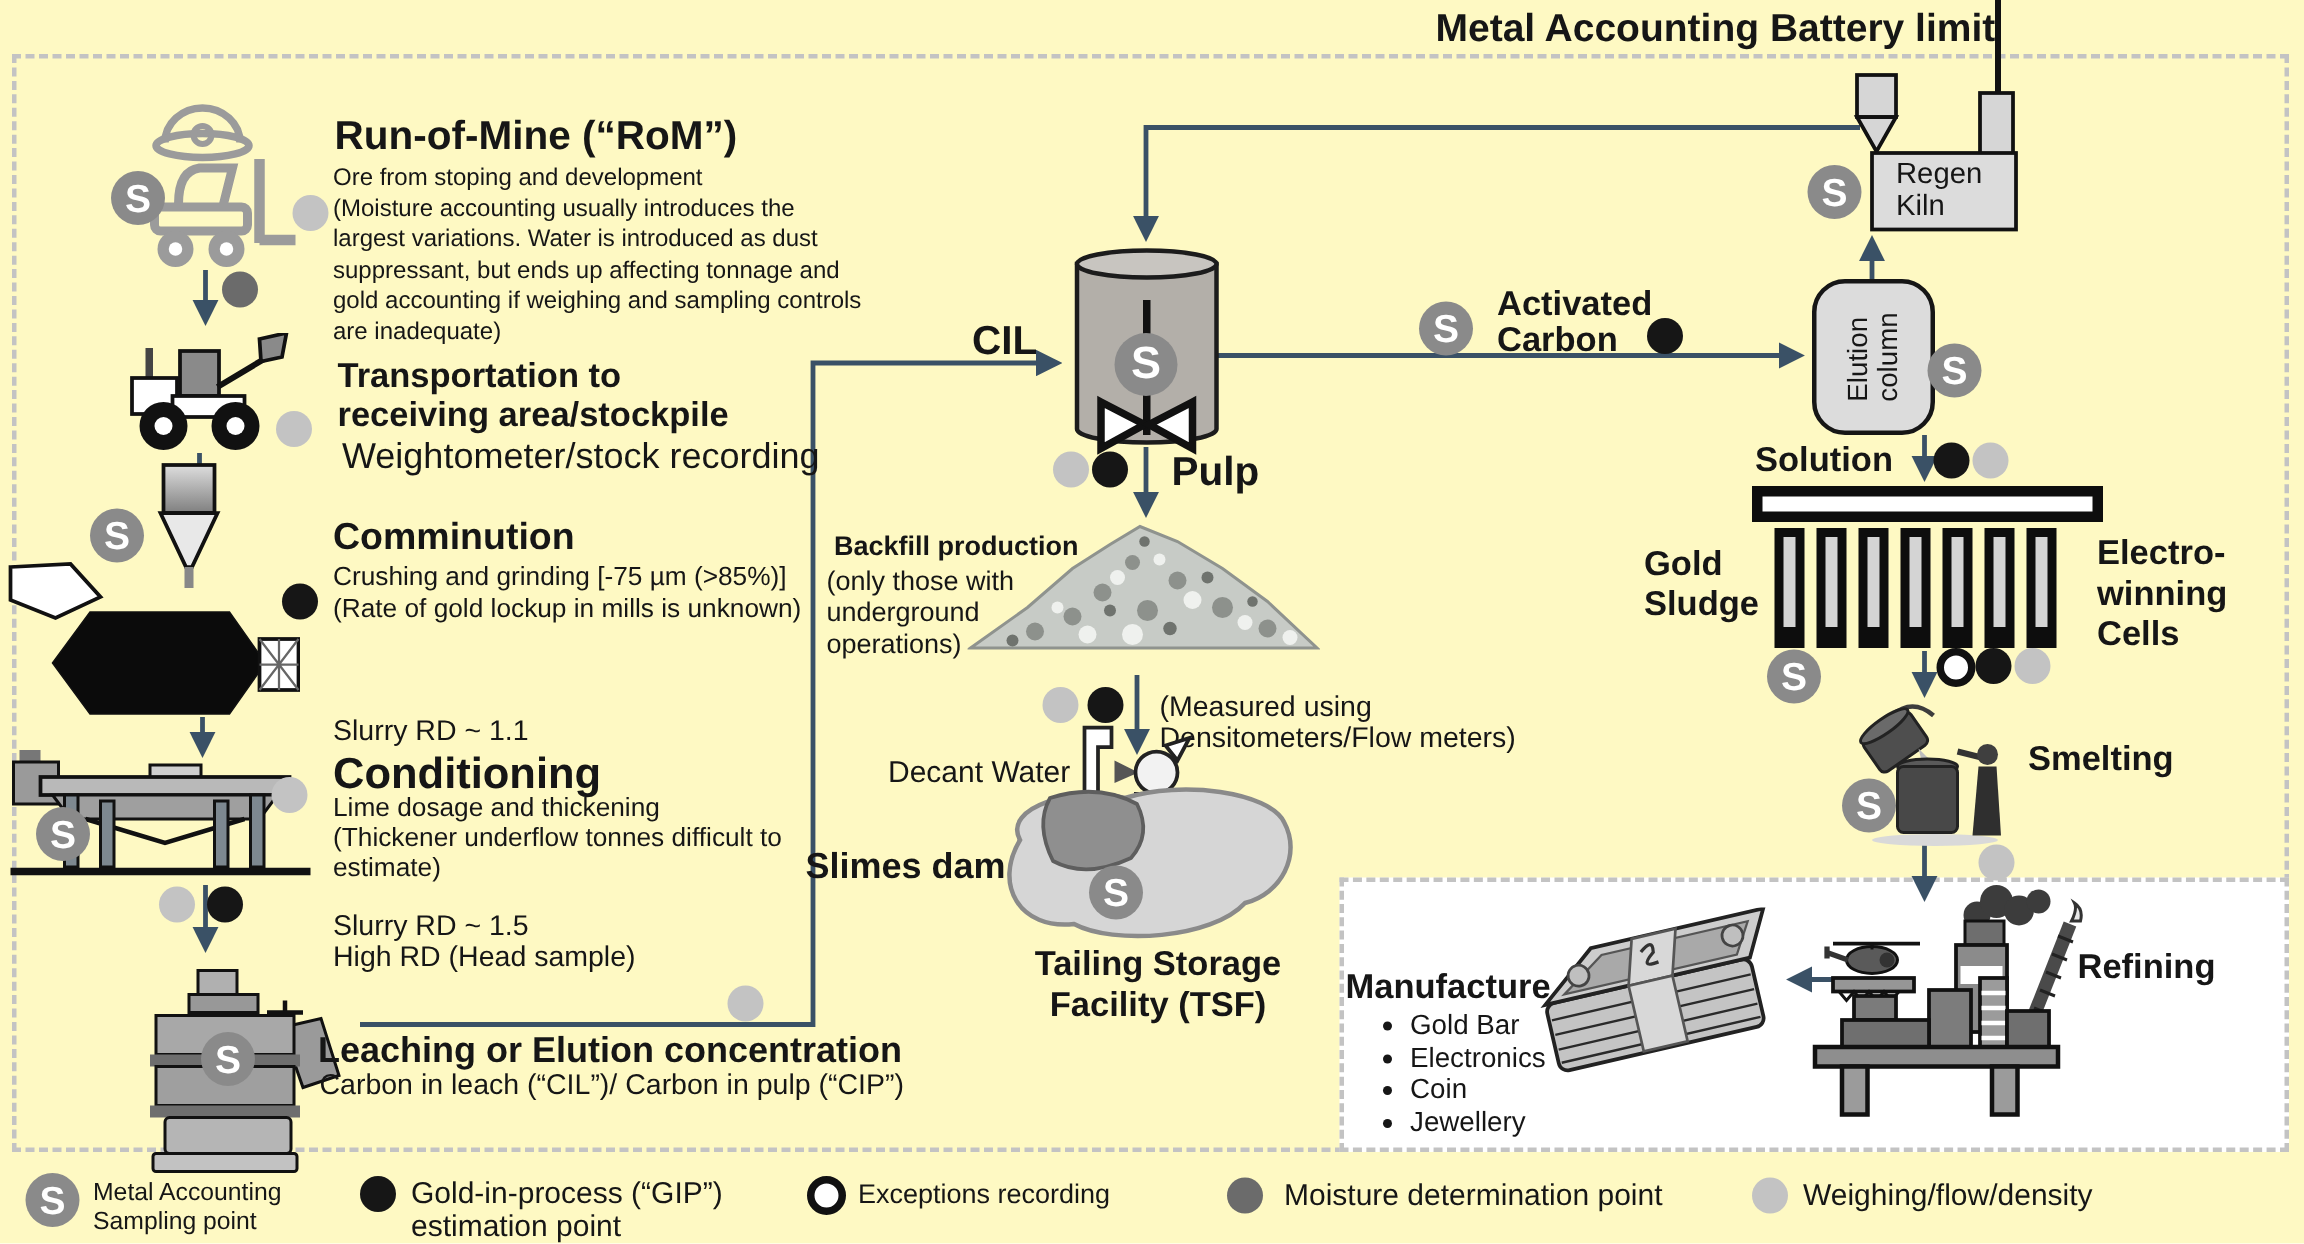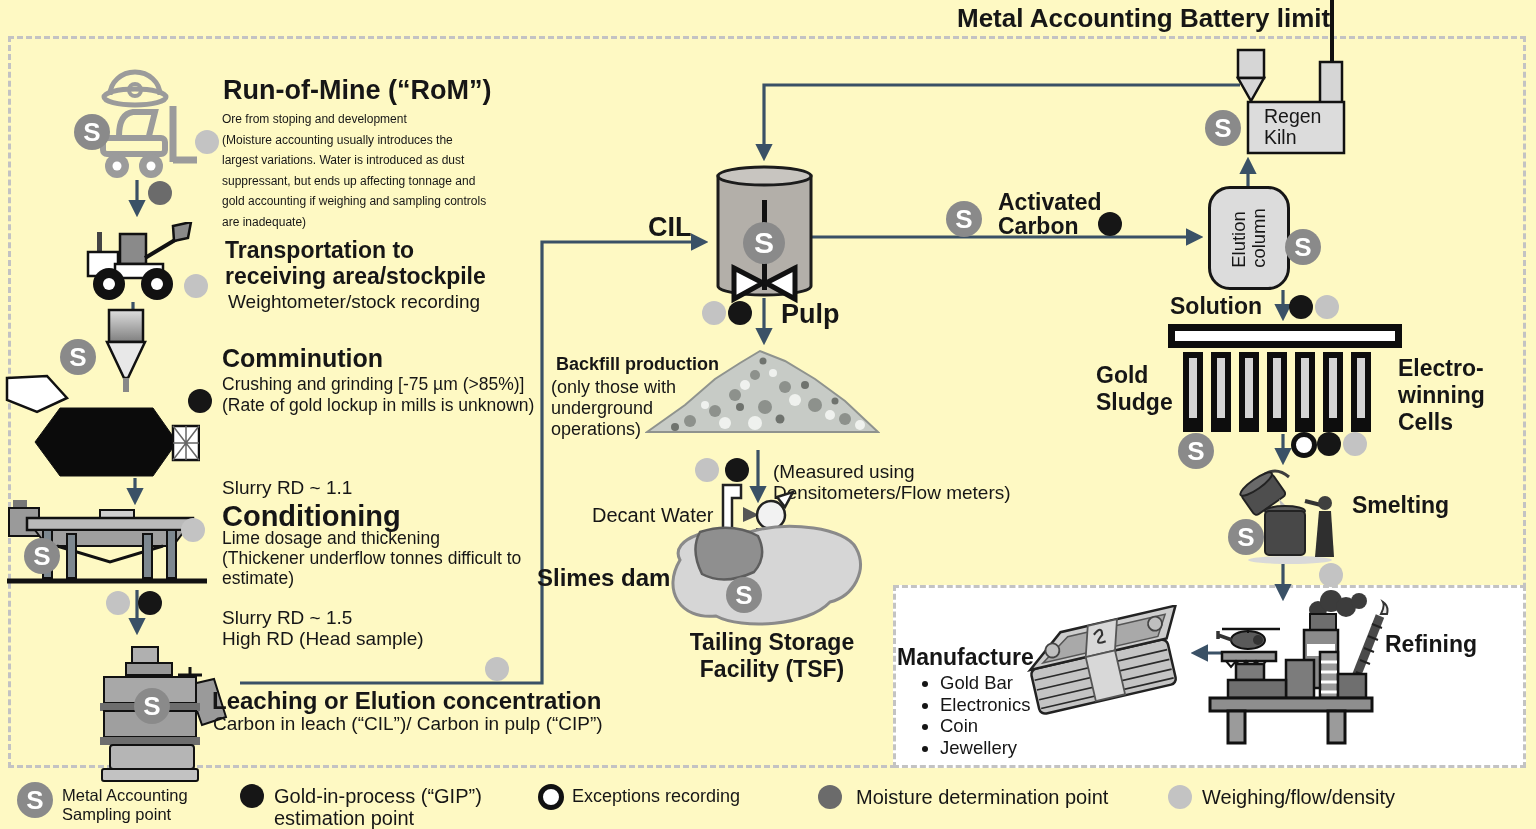--- a/index.html
+++ b/index.html
@@ -133,29 +133,29 @@
     <polygon points="96,40 122,34 134,72 110,80" fill="#9a9a9a" stroke="#111" stroke-width="2"></polygon>
     <rect x="12" y="32" width="92" height="26" fill="#a8a8a8" stroke="#111" stroke-width="2"></rect>
     <rect x="8" y="58" width="100" height="8" fill="#6e6e6e"></rect>
     <rect x="12" y="66" width="92" height="26" fill="#9f9f9f" stroke="#111" stroke-width="2"></rect>
     <rect x="8" y="92" width="100" height="8" fill="#6e6e6e"></rect>
     <rect x="18" y="100" width="84" height="24" rx="3" fill="#b5b5b5" stroke="#111" stroke-width="2"></rect>
     <rect x="10" y="124" width="96" height="12" rx="2" fill="#c2c2c2" stroke="#111" stroke-width="2"></rect>
   </svg>
 
   <div class="abs b" style="left:223px;top:75px;font-size:27px;">Run-of-Mine (“RoM”)</div>
-  <div class="abs pre" style="left:222px;top:109px;font-size:12px;line-height:20.5px;">Ore from stoping and development
+  <div class="abs pre" style="left:222px;top:109px;font-size:16px;line-height:20.5px;">Ore from stoping and development
 (Moisture accounting usually introduces the
 largest variations. Water is introduced as dust
 suppressant, but ends up affecting tonnage and
 gold accounting if weighing and sampling controls
 are inadequate)</div>
   <div class="abs b pre" style="left:225px;top:237px;font-size:23px;line-height:26px;">Transportation to
 receiving area/stockpile</div>
-  <div class="abs" style="left:228px;top:291px;font-size:19px;">Weightometer/stock recording</div>
+  <div class="abs" style="left:228px;top:291px;font-size:24px;">Weightometer/stock recording</div>
   <div class="abs b" style="left:222px;top:344px;font-size:25px;">Comminution</div>
   <div class="abs pre" style="left:222px;top:374px;font-size:17.5px;line-height:20.5px;">Crushing and grinding [-75 µm (&gt;85%)]
 (Rate of gold lockup in mills is unknown)</div>
   <div class="abs" style="left:222px;top:477px;font-size:19px;">Slurry RD ~ 1.1</div>
   <div class="abs b" style="left:222px;top:500px;font-size:29px;">Conditioning</div>
   <div class="abs pre" style="left:222px;top:528px;font-size:17.5px;line-height:20px;">Lime dosage and thickening
 (Thickener underflow tonnes difficult to
 estimate)</div>
   <div class="abs pre" style="left:222px;top:607px;font-size:19px;line-height:21px;">Slurry RD ~ 1.5
 High RD (Head sample)</div>

